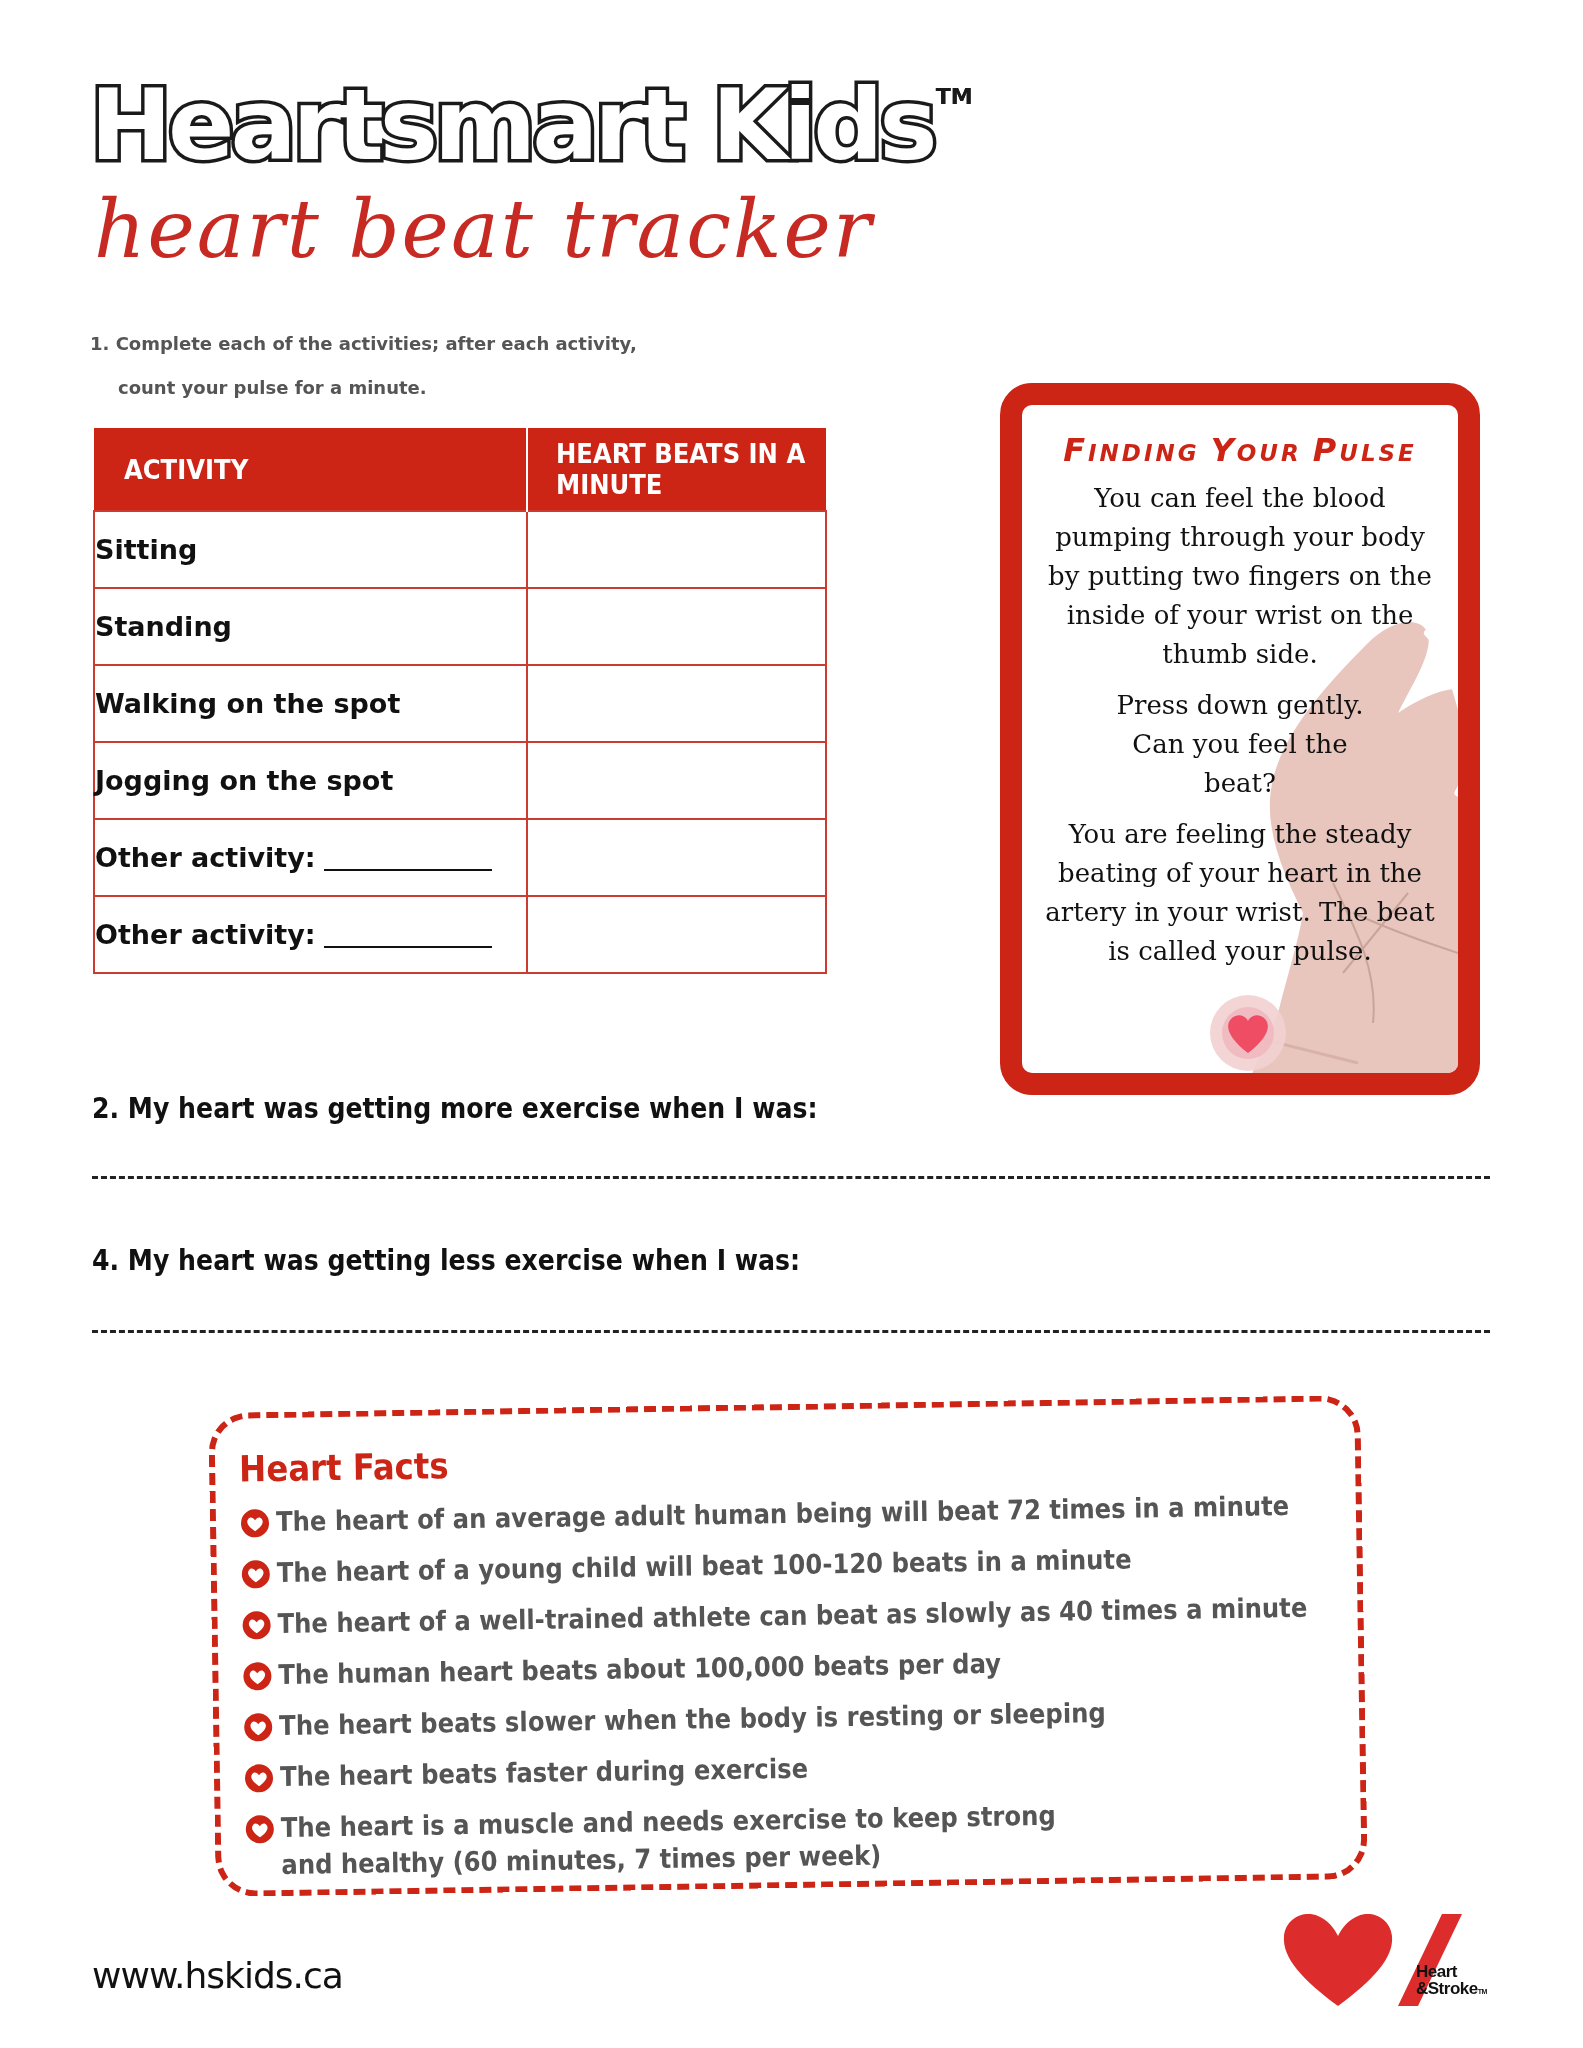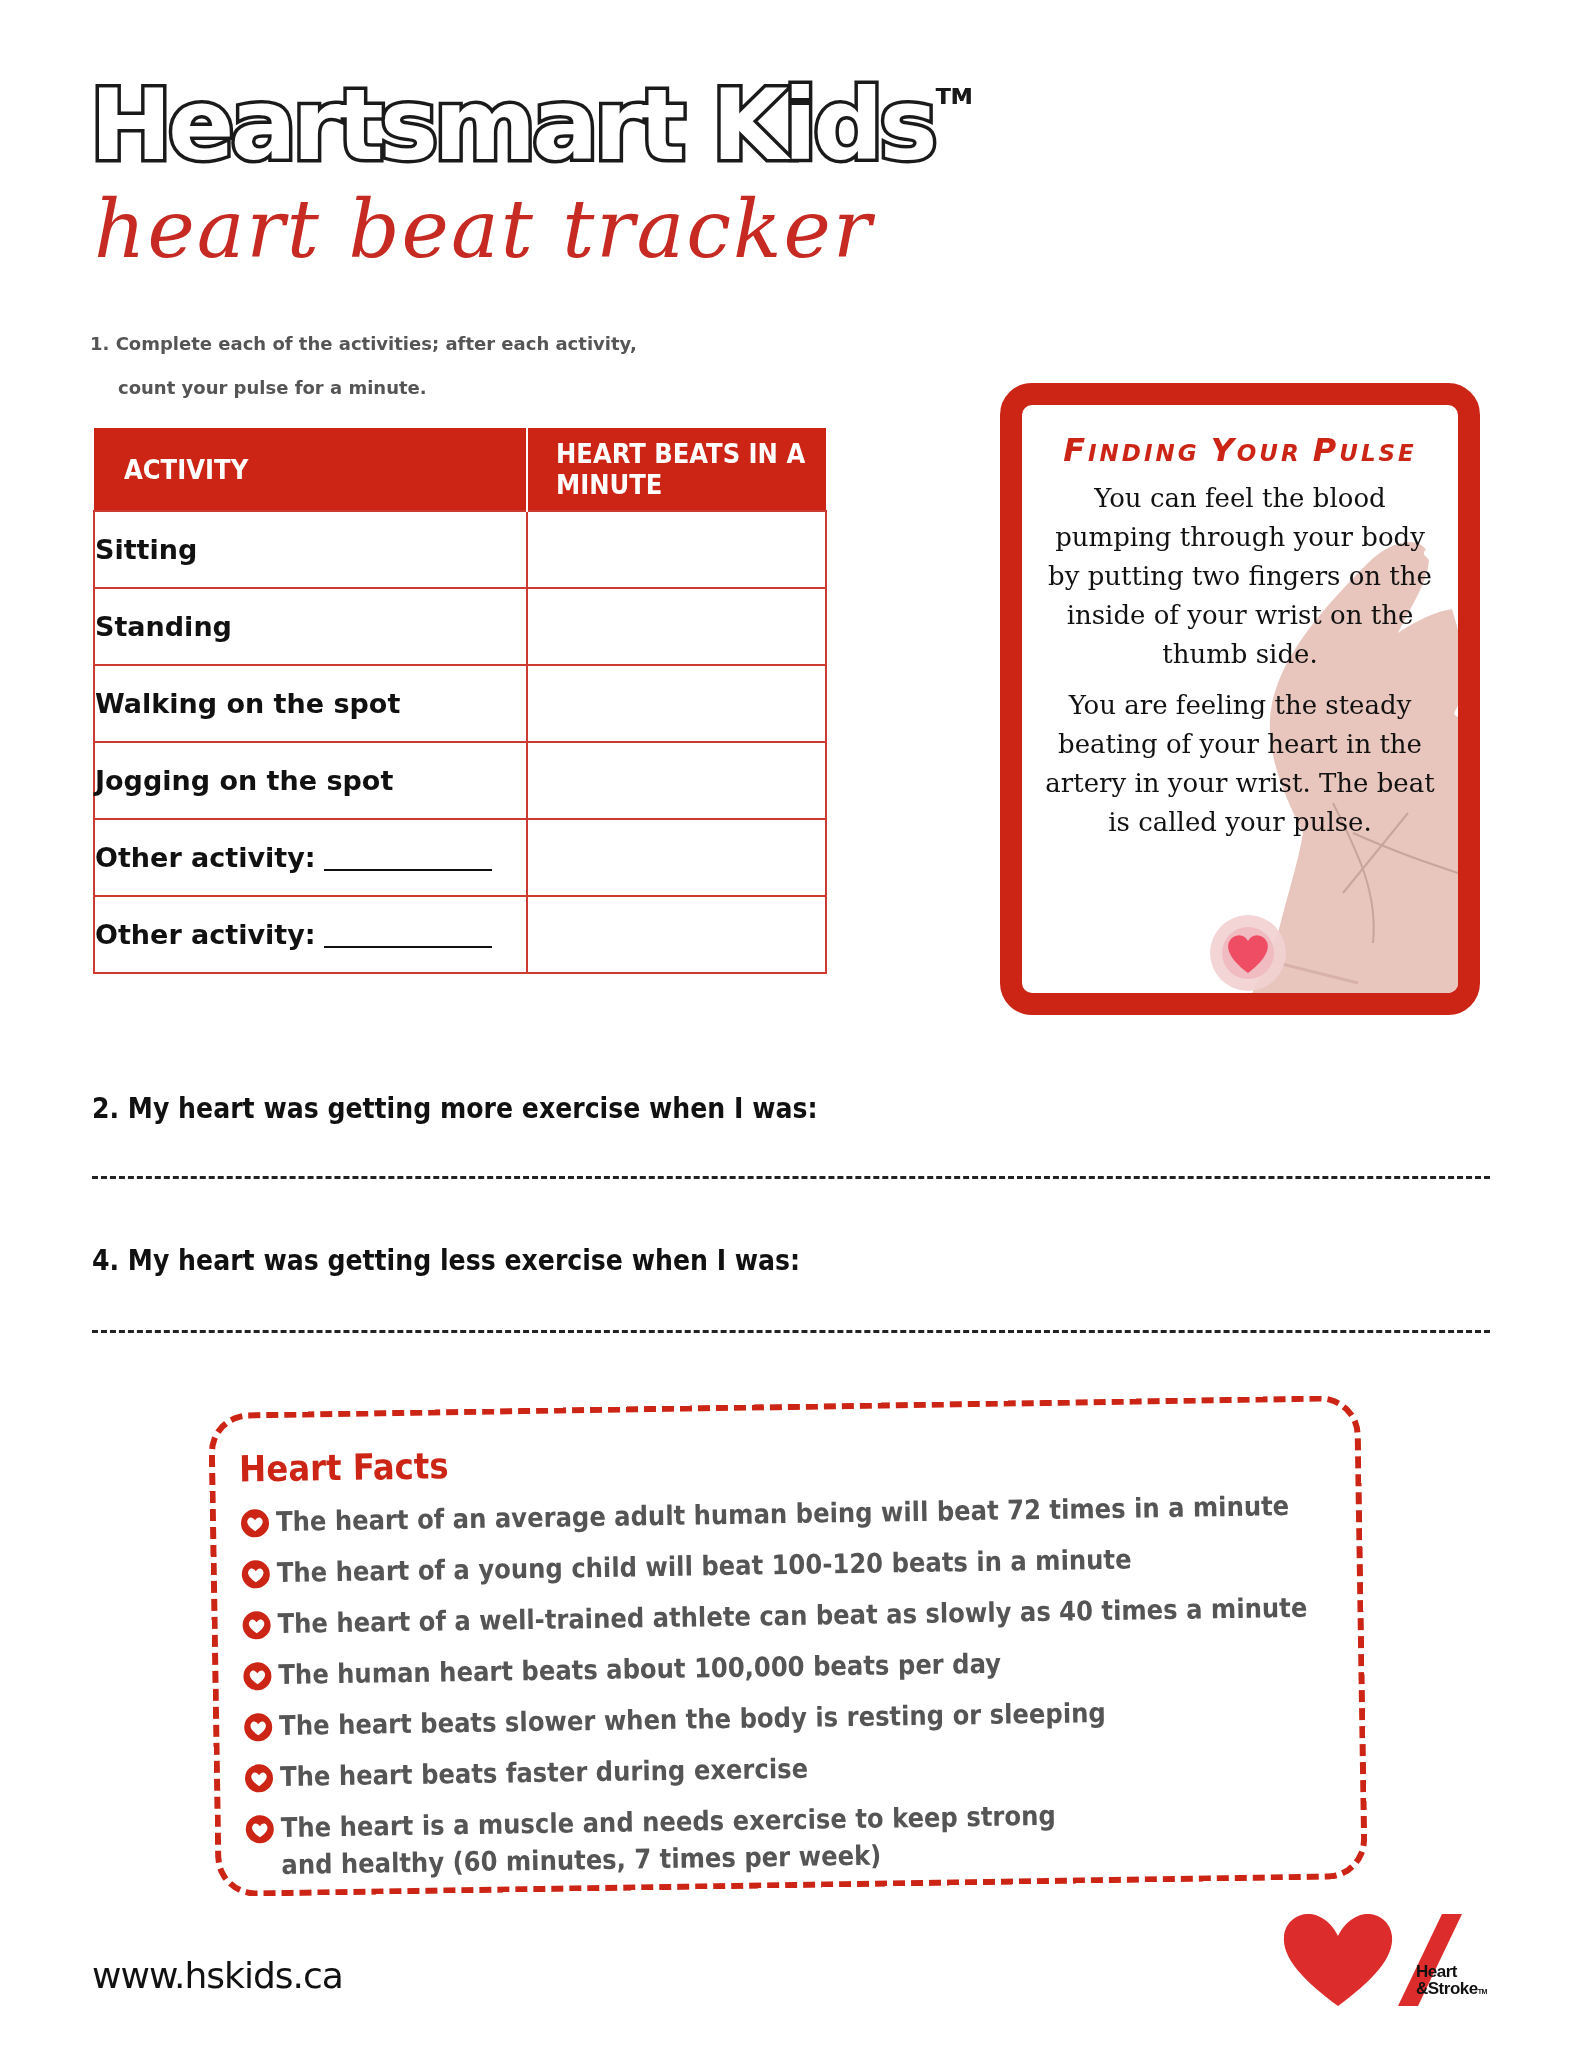--- a/index.html
+++ b/index.html
@@ -48,21 +48,21 @@
   .activity-table th:last-child { border-right: none; padding-left: 28px; }
   .activity-table td {
     height: 77px; border: 2px solid #cc3a30;
     font-family: "DejaVu Sans", sans-serif; font-weight: bold; font-size: 27px; color: #111;
   }
   .activity-table td.col1 { width: 433px; }
   .blank-line { display: inline-block; width: 168px; border-bottom: 2px solid #111; margin-left: 8px; vertical-align: -4px; }
 
   
   .pulse-card {
-    position: absolute; left: 1000px; top: 383px; width: 480px; height: 632px;
+    position: absolute; left: 1000px; top: 383px; width: 480px; height: 712px;
     border: 22px solid #cc2415; border-radius: 32px; background: #ffffff;
     overflow: hidden;
   }
   .pulse-card .card-title {
     position: relative; z-index: 2;
     text-align: center; margin-top: 26px;
     font-family: "DejaVu Sans", sans-serif; font-weight: bold; font-style: italic;
     color: #cc2415; font-size: 23px; letter-spacing: 3px; font-variant: small-caps;
   }
   .pulse-card .card-title .big { font-size: 32px; }
@@ -184,20 +184,21 @@
     <circle cx="120" cy="420" r="38" fill="#f2d0d2" opacity="0.9"></circle>
     <circle cx="120" cy="420" r="26" fill="#efb8bf" opacity="0.9"></circle>
     <path d="M120 440 C100 425 96 412 104 405 C110 400 117 402 120 408 C123 402 130 400 136 405 C144 412 140 425 120 440 Z" fill="#ee4d63"></path>
   </svg>
   <div class="card-title">
     <span class="big">F</span><span>INDING</span>
     <span class="big">Y</span><span>OUR</span>
     <span class="big">P</span><span>ULSE</span>
   </div>
   <p class="first">You can feel the blood pumping through your body by putting two fingers on the inside of your wrist on the thumb side.</p>
+  <p class="gap" style="padding:0 60px;">Press down gently. Can you feel the beat?</p>
   <p class="gap">You are feeling the steady beating of your heart in the artery in your wrist. The beat is called your pulse.</p>
 </div>
 
 <div class="question" style="top:1092px;">2. My heart was getting more exercise when I was:</div>
 <div class="answer-line" style="top:1176px;"></div>
 
 <div class="question" style="top:1244px;">4. My heart was getting less exercise when I was:</div>
 <div class="answer-line" style="top:1330px;"></div>
 
 <div class="facts-box">

